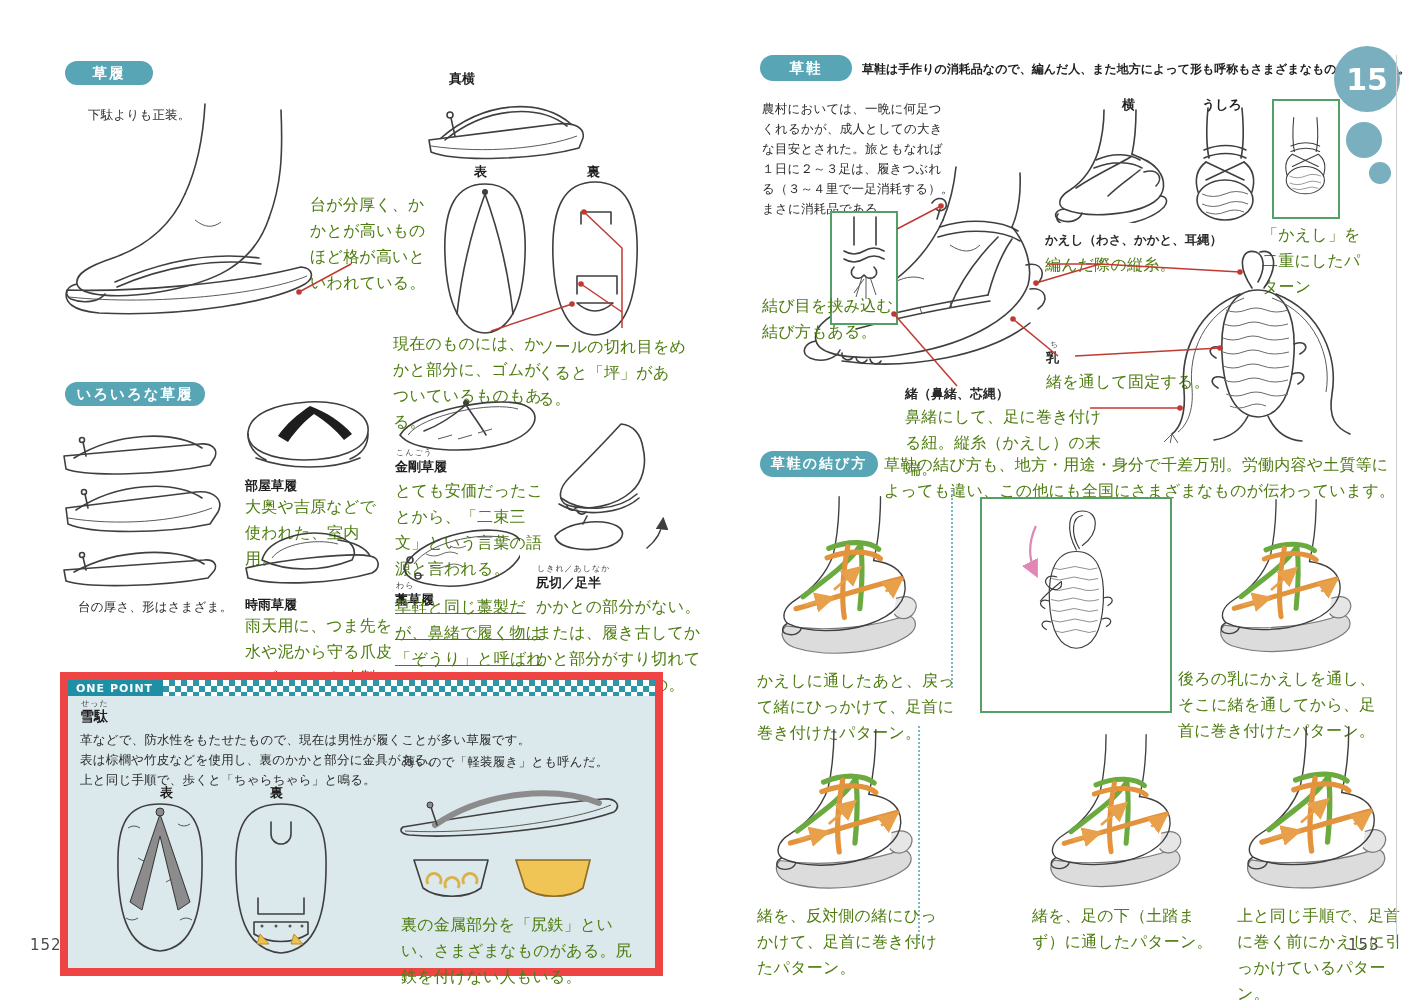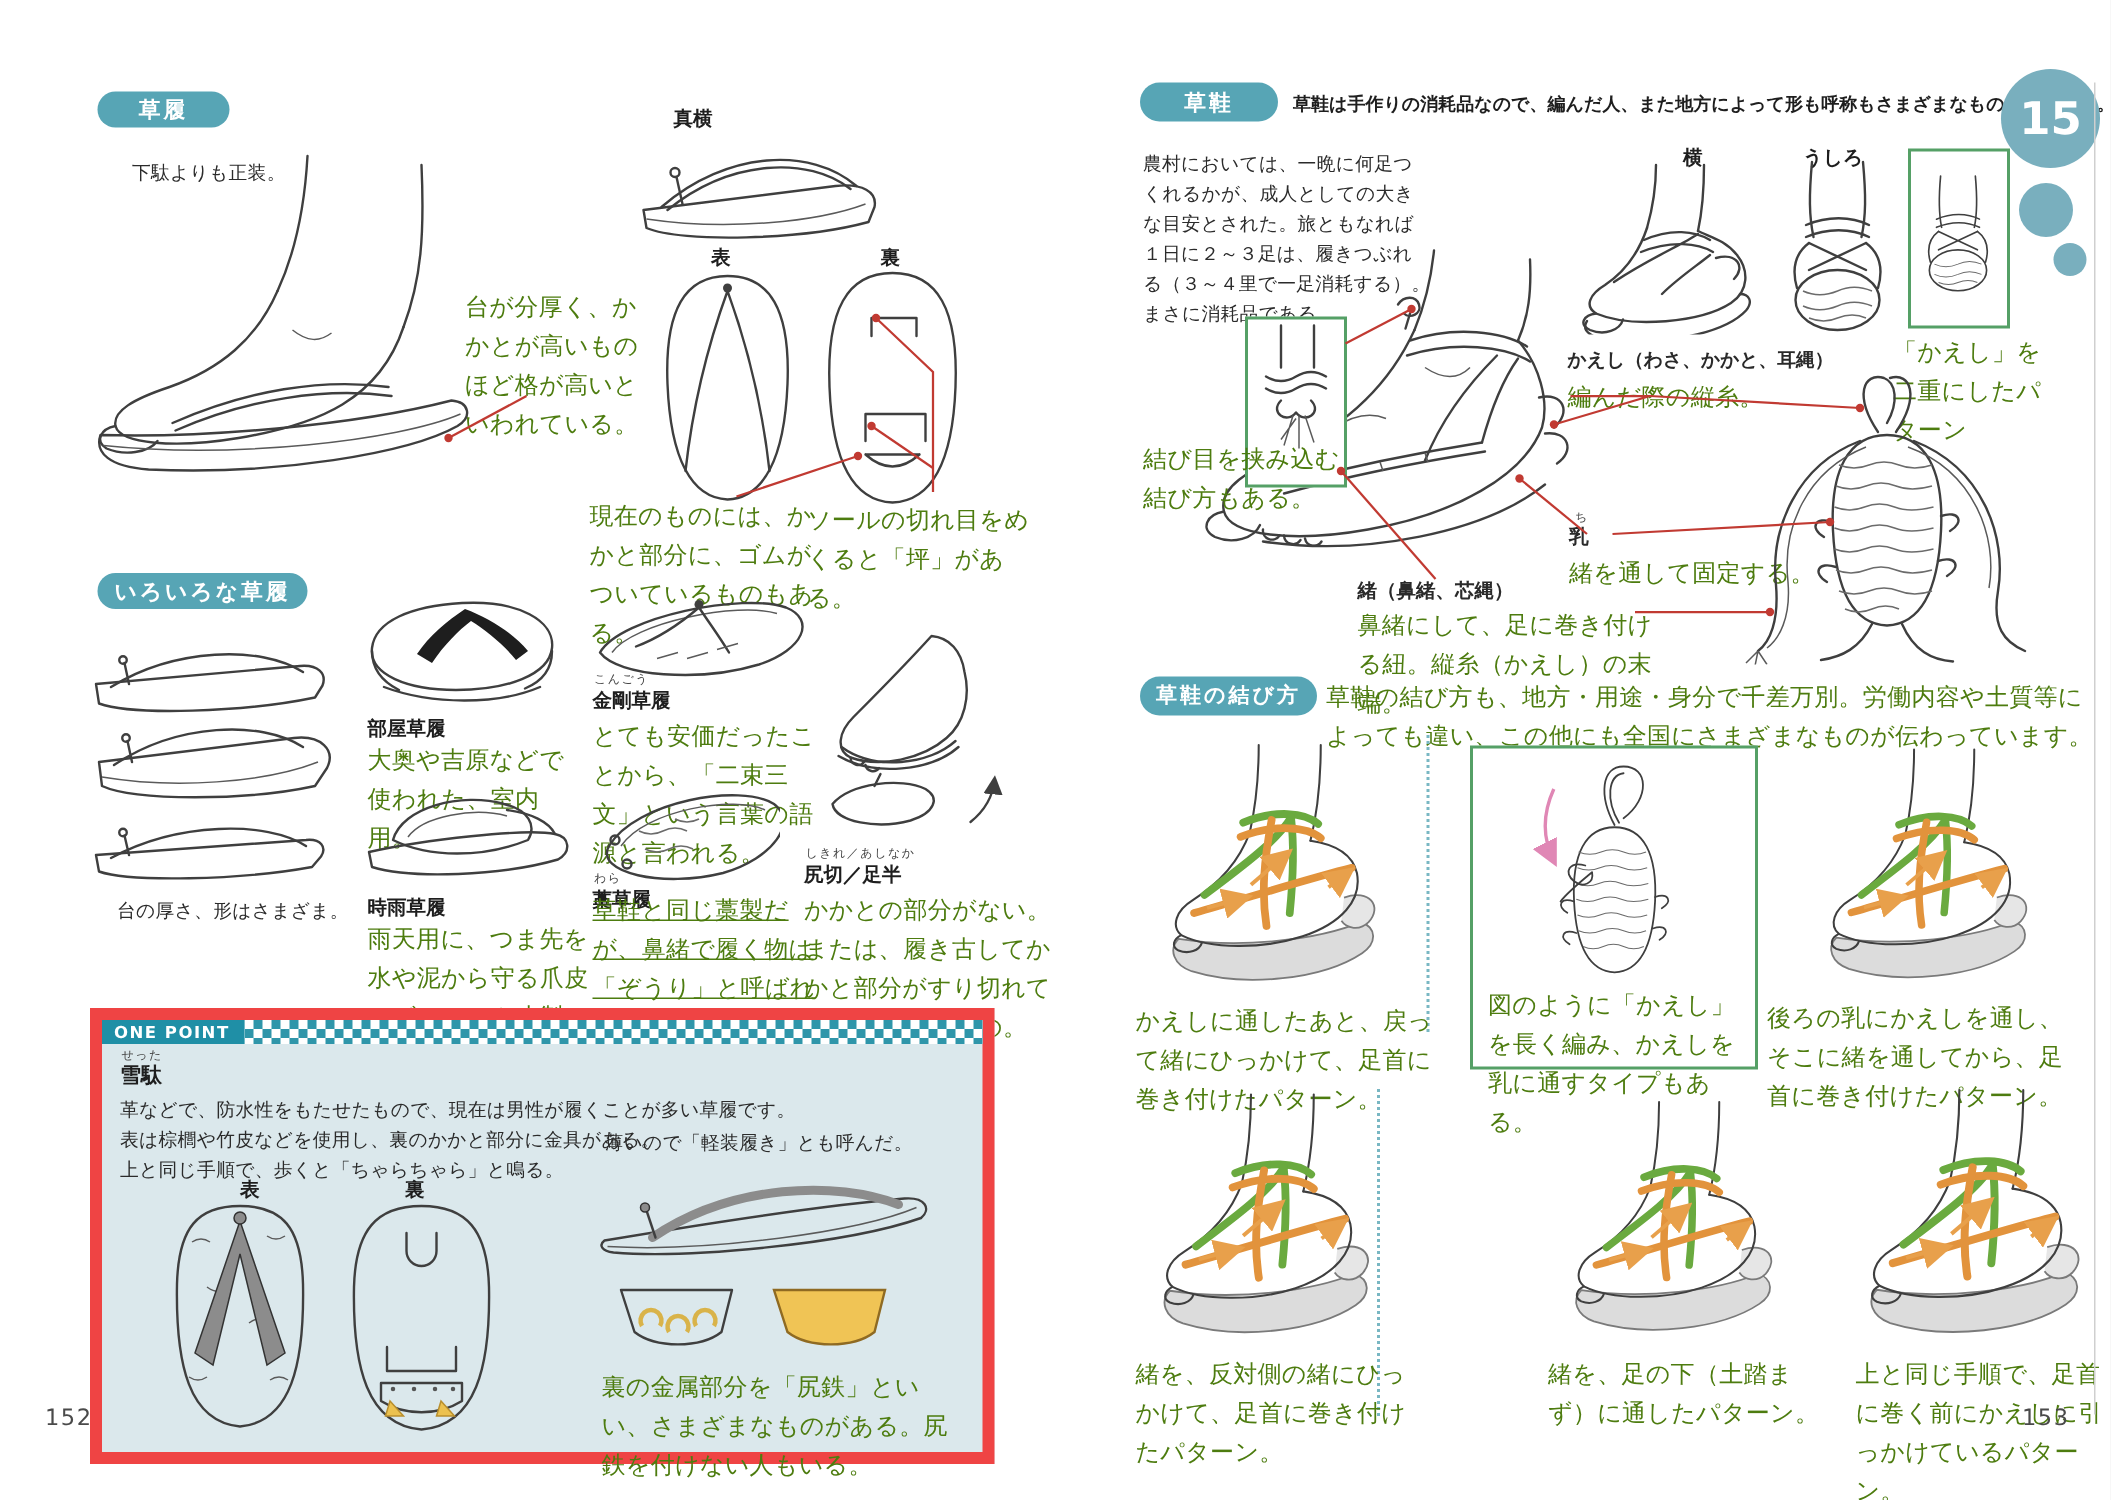--- a/index.html
+++ b/index.html
@@ -333,21 +333,20 @@
 
   <svg class="abs" style="left:765px;top:495px;" width="175" height="168">
       <use href="#sym-tiefoot"></use>
     </svg>
   <div class="abs txt" style="left:757px;top:668px;width:205px;">かえしに通したあと、戻って緒にひっかけて、足首に巻き付けたパターン。</div>
 
   <div class="abs greenbox" style="left:980px;top:497px;width:188px;height:212px;">
     <svg width="150" height="150" viewBox="0 0 175 200" style="margin:6px auto 0;">
         <use href="#sym-waraji-top"></use>
       </svg>
-    <div class="txt" style="padding:2px 10px 0;">図のように「かえし」を長く編み、かえしを乳に通すタイプもある。</div>
   </div>
 
   <svg class="abs" style="left:1205px;top:498px;" width="168" height="163">
       <use href="#sym-tiefoot"></use>
     </svg>
   <div class="abs txt" style="left:1178px;top:666px;width:212px;">後ろの乳にかえしを通し、そこに緒を通してから、足首に巻き付けたパターン。</div>
 
   <svg class="abs" style="left:760px;top:728px;" width="175" height="170">
       <use href="#sym-tiefoot"></use>
     </svg>

